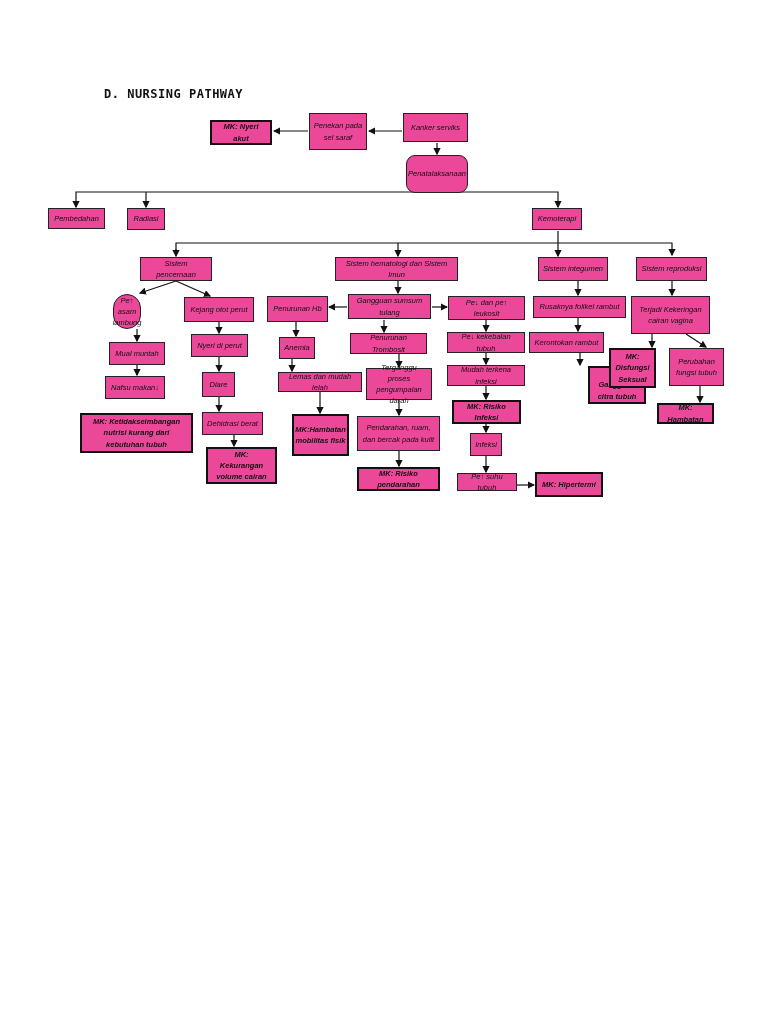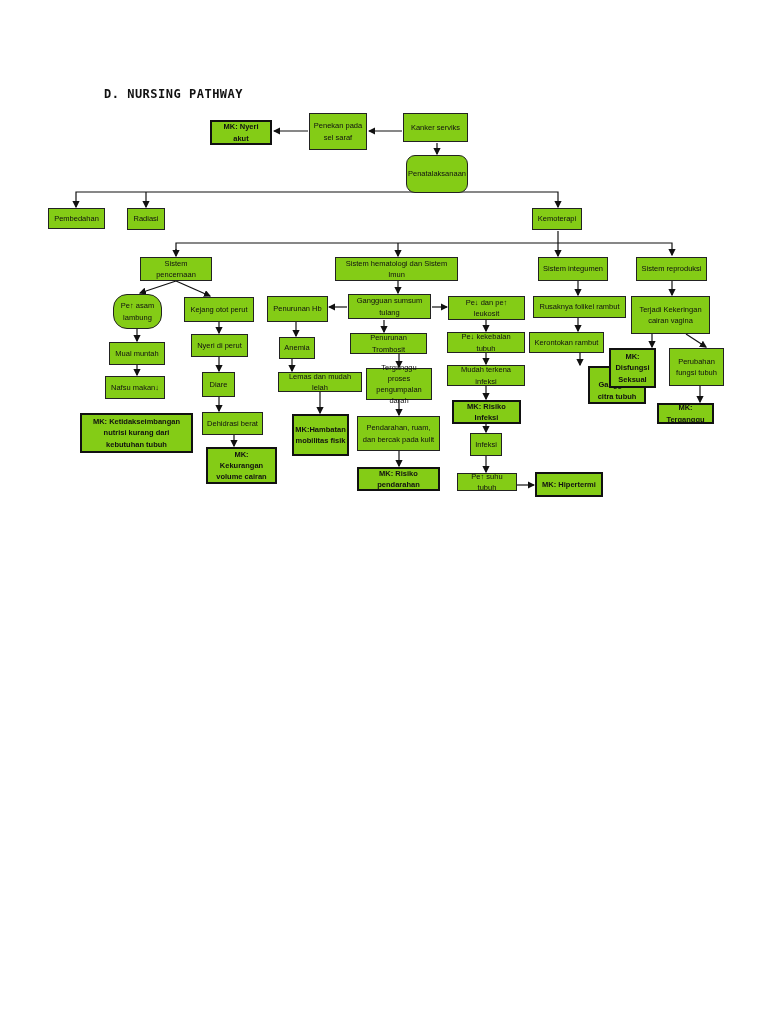--- a/index.html
+++ b/index.html
@@ -1,18 +1,18 @@
 <!DOCTYPE html>
 <html><head>
 <meta charset="utf-8">
 <style>
   html, body { margin:0; padding:0; }
   body { width:768px; height:1024px; background:#ffffff; position:relative; overflow:hidden; font-family:"Liberation Sans", sans-serif; color:#111; }
   .title { position:absolute; left:104px; top:87px; font-family:"DejaVu Sans Mono", monospace; font-weight:bold; font-size:12px; letter-spacing:0.5px; }
-  .node { position:absolute; box-sizing:border-box; border:1.2px solid #222; background:#84cc16; display:flex; align-items:center; justify-content:center; text-align:center; font-size:7.5px; line-height:1.5; padding:1px 3px; }
+  .node { position:absolute; box-sizing:border-box; border:1.2px solid #222; background:#ec4899; display:flex; align-items:center; justify-content:center; text-align:center; font-size:7.5px; line-height:1.5; padding:1px 3px;font-style:italic; }
   .node.mk { border:2.6px solid #111; font-weight:bold; }
   svg.edges { position:absolute; left:0; top:0; }
 </style>
 </head>
 <body>
 
 <div class="title">D. NURSING PATHWAY</div>
 
 <svg class="edges" width="768" height="1024">
   <defs>
@@ -78,21 +78,21 @@
 <div class="node" style="left:406px;top:155px;width:62px;height:38px;border-radius:9px;">Penatalaksanaan</div>
 <div class="node" style="left:48px;top:208px;width:57px;height:21px;">Pembedahan</div>
 <div class="node" style="left:127px;top:208px;width:38px;height:22px;">Radiasi</div>
 <div class="node" style="left:532px;top:208px;width:50px;height:22px;">Kemoterapi</div>
 
 <div class="node" style="left:140px;top:257px;width:72px;height:24px;">Sistem pencernaan</div>
 <div class="node" style="left:335px;top:257px;width:123px;height:24px;">Sistem hematologi dan Sistem Imun</div>
 <div class="node" style="left:538px;top:257px;width:70px;height:24px;">Sistem integumen</div>
 <div class="node" style="left:636px;top:257px;width:71px;height:24px;">Sistem reproduksi</div>
 
-<div class="node" style="left:113px;top:294px;width:49px;height:35px;border-radius:14px;">Pe↑ asam lambung</div>
+<div class="node" style="left:113px;top:294px;width:28px;height:35px;border-radius:14px;">Pe↑ asam lambung</div>
 <div class="node" style="left:184px;top:297px;width:70px;height:25px;">Kejang otot perut</div>
 <div class="node" style="left:109px;top:342px;width:56px;height:23px;">Mual muntah</div>
 <div class="node" style="left:191px;top:334px;width:57px;height:23px;">Nyeri di perut</div>
 <div class="node" style="left:105px;top:376px;width:60px;height:23px;">Nafsu makan↓</div>
 <div class="node" style="left:202px;top:372px;width:33px;height:25px;">Diare</div>
 <div class="node" style="left:202px;top:412px;width:61px;height:23px;">Dehidrasi berat</div>
 <div class="node mk" style="left:80px;top:413px;width:113px;height:40px;padding:2px 10px;">MK: Ketidakseimbangan nutrisi kurang dari kebutuhan tubuh</div>
 <div class="node mk" style="left:206px;top:447px;width:71px;height:37px;padding:2px 8px;">MK: Kekurangan volume cairan</div>
 
 <div class="node" style="left:267px;top:296px;width:61px;height:26px;">Penurunan Hb</div>
@@ -111,13 +111,13 @@
 <div class="node mk" style="left:357px;top:467px;width:83px;height:24px;">MK: Risiko pendarahan</div>
 <div class="node" style="left:457px;top:473px;width:60px;height:18px;">Pe↑ suhu tubuh</div>
 <div class="node mk" style="left:535px;top:472px;width:68px;height:25px;">MK: Hipertermi</div>
 
 <div class="node" style="left:533px;top:296px;width:93px;height:22px;">Rusaknya folikel rambut</div>
 <div class="node" style="left:529px;top:332px;width:75px;height:21px;">Kerontokan rambut</div>
 <div class="node mk" style="left:540px;top:366px;width:58px;height:38px;margin-left:48px;">MK: Gangguan citra tubuh</div>
 <div class="node" style="left:631px;top:296px;width:79px;height:38px;">Terjadi Kekeringan cairan vagina</div>
 <div class="node mk" style="left:609px;top:348px;width:47px;height:40px;">MK: Disfungsi Seksual</div>
 <div class="node" style="left:669px;top:348px;width:55px;height:38px;">Perubahan fungsi tubuh</div>
-<div class="node mk" style="left:657px;top:403px;width:57px;height:21px;">MK: Terganggu</div>
+<div class="node mk" style="left:657px;top:403px;width:57px;height:21px;">MK: Hambatan</div>
 
 </body></html>

